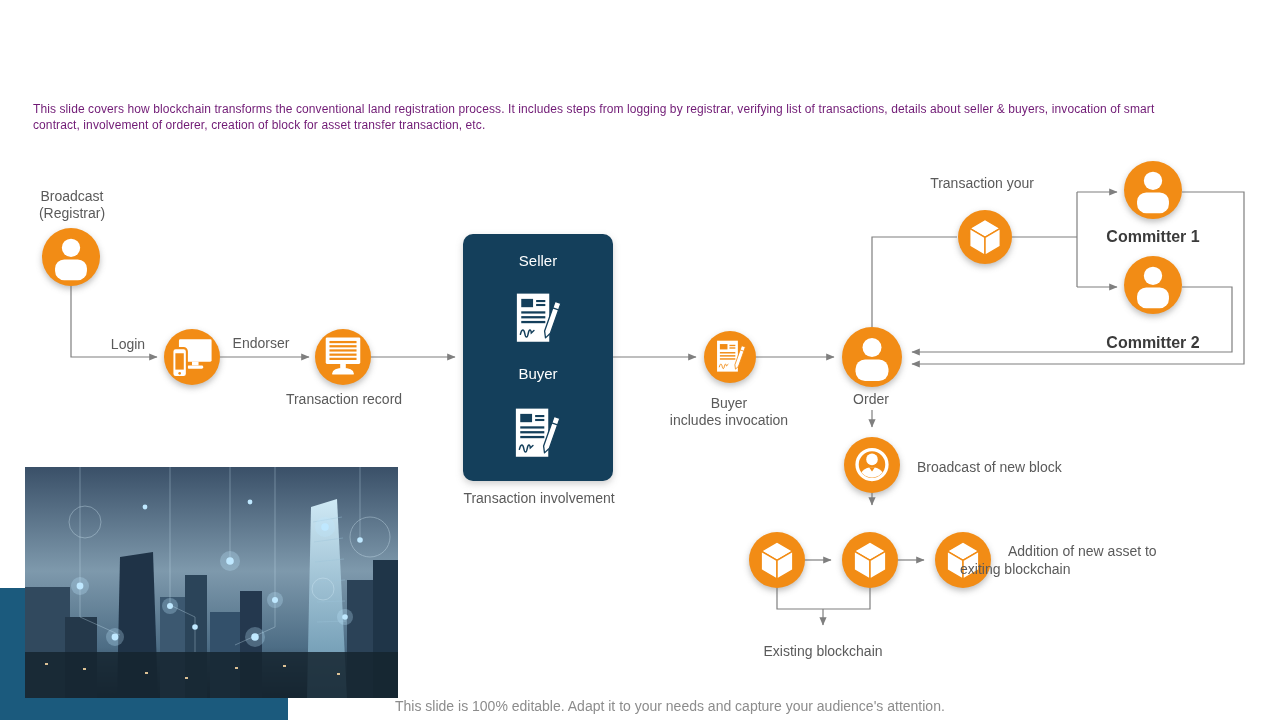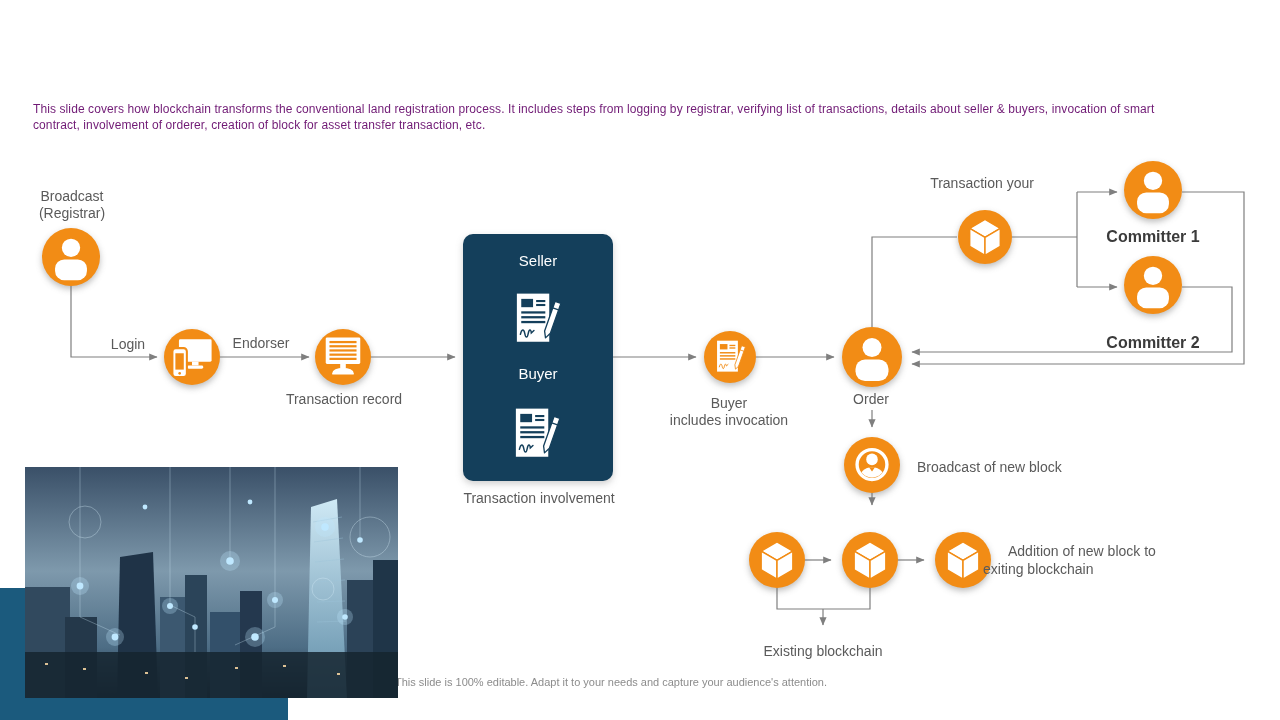--- a/index.html
+++ b/index.html
@@ -9,21 +9,21 @@
   }
   .title{
     position:absolute;left:32px;top:26px;width:1200px;
     font-size:37px;font-weight:400;color:#3f3f3f;letter-spacing:0.5px;line-height:1.15;
   }
   .description{
     position:absolute;left:33px;top:90px;width:1160px;
     font-size:12px;color:#701a75;line-height:1.32;letter-spacing:0.1px;
   }
   .footer-note{
-    position:absolute;left:395px;top:676px;font-size:11px;color:#8c8c8c;white-space:nowrap;
+    position:absolute;left:395px;top:698px;font-size:14px;color:#8c8c8c;white-space:nowrap;
   }
   .label{position:absolute;font-size:14px;color:#5a5a5a;white-space:nowrap;z-index:6;text-align:center;}
   .label.center{transform:translateX(-50%);text-align:center;}
   .label.white{color:#ffffff;font-size:15px;}
   .label.bold{font-weight:bold;font-size:16px;color:#3b3b3b;}
   .node{
     position:absolute;border-radius:50%;background:#F28C15;z-index:5;
     display:flex;align-items:center;justify-content:center;
     box-shadow:0 3px 6px rgba(110,110,110,0.45);
   }
@@ -214,22 +214,22 @@
   <span class="label center" style="left:261px;top:335px">Endorser</span>
   <span class="label center" style="left:344px;top:391px">Transaction record</span>
   <span class="label center" style="left:539px;top:490px">Transaction involvement</span>
   <span class="label center" style="left:729px;top:395px">Buyer</span>
   <span class="label center" style="left:729px;top:412px">includes invocation</span>
   <span class="label center" style="left:871px;top:391px">Order</span>
   <span class="label center" style="left:982px;top:175px">Transaction your</span>
   <span class="label center bold" style="left:1153px;top:228px">Committer 1</span>
   <span class="label center bold" style="left:1153px;top:334px">Committer 2</span>
   <span class="label" style="left:917px;top:459px">Broadcast of new block</span>
-  <span class="label" style="left:1008px;top:543px">Addition of new block to</span>
-  <span class="label" style="left:983px;top:561px">exiting blockchain</span>
+  <span class="label" style="left:1008px;top:543px">Addition of new asset to</span>
+  <span class="label" style="left:960px;top:561px">exiting blockchain</span>
   <span class="label center" style="left:823px;top:643px">Existing blockchain</span>
 
   <div class="teal-block"></div>
   <div class="city-photo">
     <svg viewBox="0 0 373 231" preserveAspectRatio="none">
       <defs>
         <linearGradient id="sky" x1="0" y1="0" x2="0" y2="1">
           <stop offset="0" stop-color="#3a5068"></stop>
           <stop offset="0.45" stop-color="#7e99ac"></stop>
           <stop offset="0.78" stop-color="#4d6d85"></stop>

